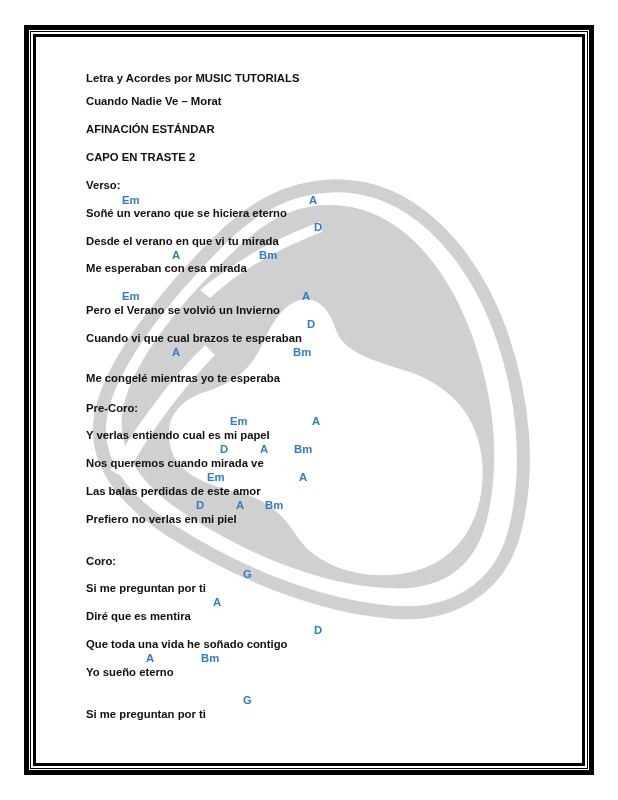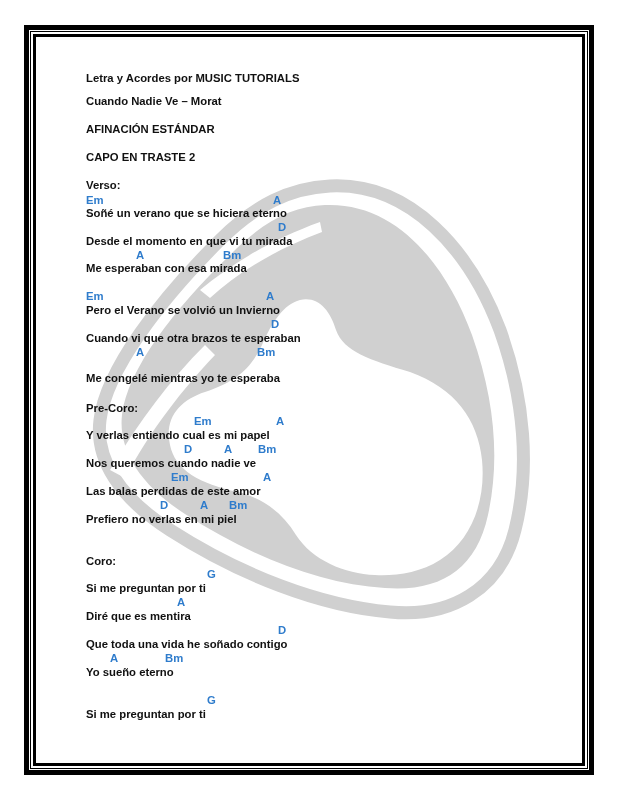--- a/index.html
+++ b/index.html
@@ -2,21 +2,21 @@
 <html><head>
 <meta charset="utf-8">
 <style>
   html, body { margin:0; padding:0; background:#ffffff; }
   body { width:618px; height:800px; position:relative; overflow:hidden; font-family:"Liberation Sans", sans-serif; }
   .frame-outer { position:absolute; left:24px; top:25px; width:570px; height:750px; box-sizing:border-box; border:5px solid #000; }
   .frame-mid { position:absolute; left:30px; top:31px; width:558px; height:738px; box-sizing:border-box; border:1px solid #000; }
   .frame-inner { position:absolute; left:33px; top:34px; width:552px; height:732px; box-sizing:border-box; border:3px solid #000; }
   .watermark { position:absolute; left:0; top:0; width:618px; height:800px; }
   .line { position:absolute; left:86px; font-weight:bold; font-size:11.3px; color:#111; white-space:pre; line-height:13px; }
-  .chord { position:absolute; font-weight:bold; font-size:11.3px; color:#2f7ccc; white-space:pre; line-height:13px; }
+  .chord { position:absolute; font-weight:bold; font-size:11.3px; color:#2f7ccc; white-space:pre; line-height:13px;margin-left:36px; }
   .heading { }
 </style>
 </head>
 <body>
 
 <div class="frame-outer"></div>
 <div class="frame-mid"></div>
 <div class="frame-inner"></div>
 
 <svg class="watermark" viewBox="0 0 618 800" xmlns="http://www.w3.org/2000/svg">
@@ -62,47 +62,47 @@
 <div class="line" style="top:123px">AFINACIÓN ESTÁNDAR</div>
 <div class="line" style="top:151px">CAPO EN TRASTE 2</div>
 
 <div class="line heading" style="top:179px">Verso:</div>
 
 <span class="chord" style="top:194px;left:86px">Em</span>
 <span class="chord" style="top:194px;left:273px">A</span>
 <div class="line" style="top:207px">Soñé un verano que se hiciera eterno</div>
 
 <span class="chord" style="top:221px;left:278px">D</span>
-<div class="line" style="top:235px">Desde el momento en que vi tu mirada</div>
+<div class="line" style="top:235px">Desde el verano en que vi tu mirada</div>
 
 <span class="chord" style="top:249px;left:136px">A</span>
 <span class="chord" style="top:249px;left:223px">Bm</span>
 <div class="line" style="top:262px">Me esperaban con esa mirada</div>
 
 <span class="chord" style="top:290px;left:86px">Em</span>
 <span class="chord" style="top:290px;left:266px">A</span>
 <div class="line" style="top:304px">Pero el Verano se volvió un Invierno</div>
 
 <span class="chord" style="top:318px;left:271px">D</span>
-<div class="line" style="top:332px">Cuando vi que otra brazos te esperaban</div>
+<div class="line" style="top:332px">Cuando vi que cual brazos te esperaban</div>
 
 <span class="chord" style="top:346px;left:136px">A</span>
 <span class="chord" style="top:346px;left:257px">Bm</span>
 <div class="line" style="top:372px">Me congelé mientras yo te esperaba</div>
 
 <div class="line heading" style="top:402px">Pre-Coro:</div>
 
 <span class="chord" style="top:415px;left:194px">Em</span>
 <span class="chord" style="top:415px;left:276px">A</span>
 <div class="line" style="top:429px">Y verlas entiendo cual es mi papel</div>
 
 <span class="chord" style="top:443px;left:184px">D</span>
 <span class="chord" style="top:443px;left:224px">A</span>
 <span class="chord" style="top:443px;left:258px">Bm</span>
-<div class="line" style="top:457px">Nos queremos cuando nadie ve</div>
+<div class="line" style="top:457px">Nos queremos cuando mirada ve</div>
 
 <span class="chord" style="top:471px;left:171px">Em</span>
 <span class="chord" style="top:471px;left:263px">A</span>
 <div class="line" style="top:485px">Las balas perdidas de este amor</div>
 
 <span class="chord" style="top:499px;left:160px">D</span>
 <span class="chord" style="top:499px;left:200px">A</span>
 <span class="chord" style="top:499px;left:229px">Bm</span>
 <div class="line" style="top:513px">Prefiero no verlas en mi piel</div>
 

